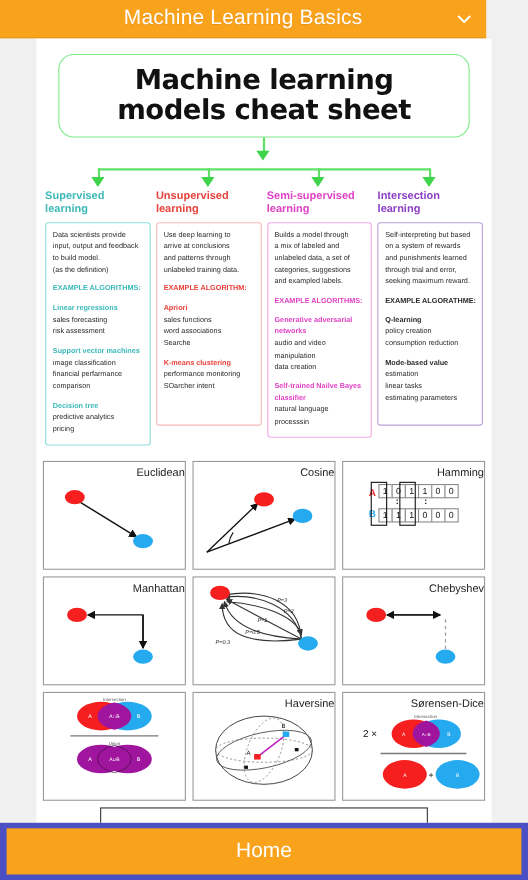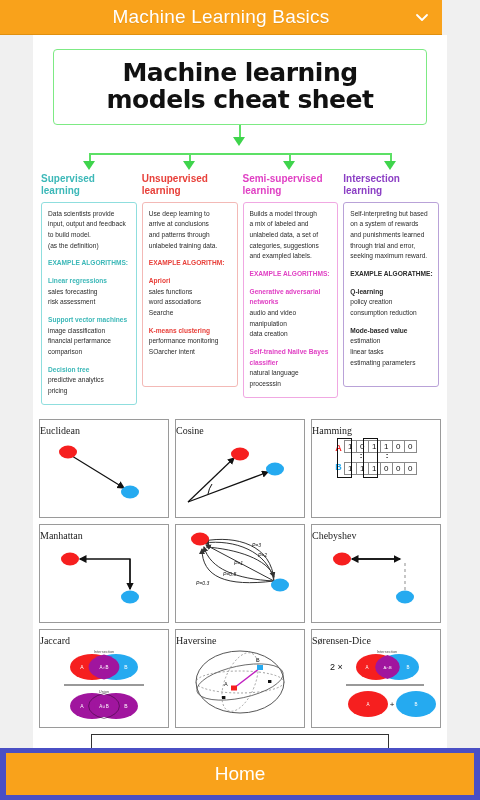--- a/index.html
+++ b/index.html
@@ -38,21 +38,21 @@
   #sheet {
     position: absolute; left: 33px; top: 0;
     width: 414px; background: #ffffff;
     min-height: 713px;
   }
 
   
   #cheat-head {
     margin: 14px 20px 0 20px;
     border: 1.6px solid #7dea84;
-    border-radius: 4px;
+    border-radius: 14px;
     padding: 9px 10px 11px 10px;
     text-align: center;
     background: #fff;
   }
   .cheat-head-line {
     font-family: "DejaVu Sans", sans-serif;
     font-weight: 700;
     font-size: 25px;
     line-height: 1.08;
     color: #111;
@@ -111,22 +111,22 @@
   .c4 .hl, .c4 .sub { color: #2b2b2b; }
 
   
   #metrics { padding: 4px 6px 0 6px; }
   .mrow { display: flex; gap: 6px; margin-bottom: 6px; }
   .mcard {
     flex: 1; border: 1px solid #9a9a9a; background: #fff;
     height: 99px; position: relative; overflow: hidden;
   }
   .mtitle {
-    text-align: left; font-size: 10px; color: #222;
-    padding-top: 5px; font-family: Liberation Serif, serif;
+    text-align: right; font-size: 10px; color: #222;
+    padding-top: 5px; font-family: Liberation Sans, sans-serif;
   }
   .mstage { position: relative; height: 74px; }
 
   .partial-card {
     border: 1.5px solid #333; background: #fff;
     height: 26px; margin: 0 52px;
   }
 
   
   #bottombar {
@@ -447,21 +447,20 @@
               <ellipse cx="30" cy="18" rx="9" ry="6.5" fill="#f61f1f"></ellipse>
               <ellipse cx="93" cy="56" rx="9" ry="6.5" fill="#25aaf0"></ellipse>
             </svg>
           </div>
         </div>
       </div>
 
       <div class="mrow">
 
         <div class="mcard">
-          <div class="mtitle">Jaccard</div>
           <div class="mstage">
             <svg width="100%" height="74" viewBox="0 0 128 74" preserveAspectRatio="none">
               <text x="64" y="7" font-size="4" fill="#555" text-anchor="middle" font-family="Liberation Sans">Intersection</text>
               <ellipse cx="52" cy="21" rx="22" ry="13" fill="#f61f1f"></ellipse>
               <ellipse cx="76" cy="21" rx="22" ry="13" fill="#25aaf0"></ellipse>
               <path d="M64 8.6 A22 13 0 0 0 64 33.4 A22 13 0 0 0 64 8.6 Z" fill="#a0159e"></path>
               <text x="42" y="23" font-size="5" fill="#fff" text-anchor="middle" font-family="Liberation Sans">A</text>
               <text x="86" y="23" font-size="5" fill="#fff" text-anchor="middle" font-family="Liberation Sans">B</text>
               <text x="64" y="23" font-size="4.5" fill="#fff" text-anchor="middle" font-family="Liberation Sans">A∩B</text>
               <line x1="24" y1="39" x2="104" y2="39" stroke="#777" stroke-width="1.3"></line>

